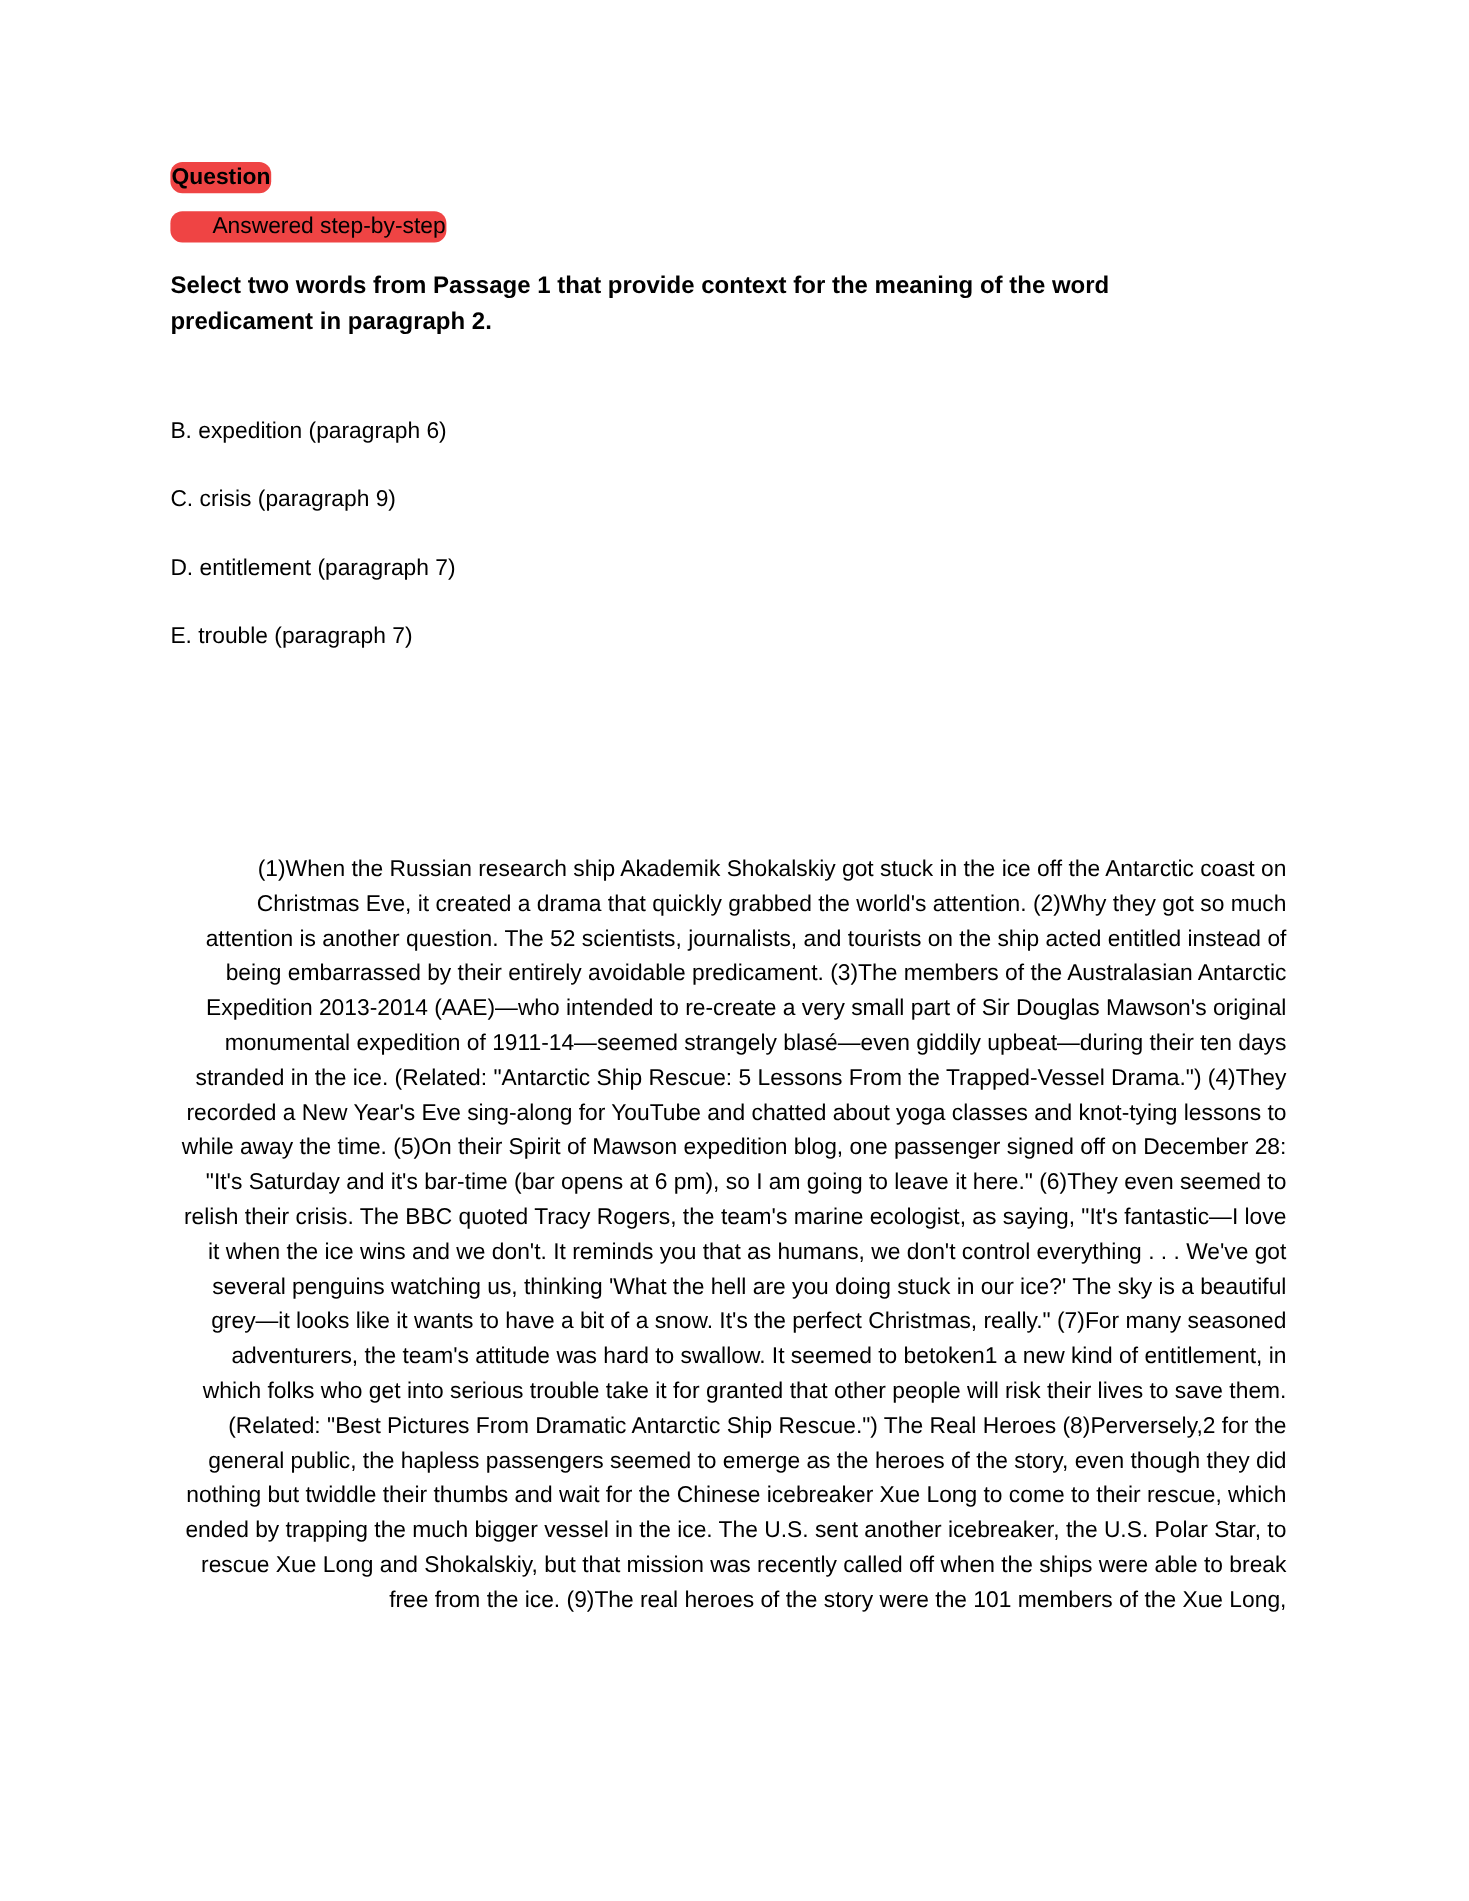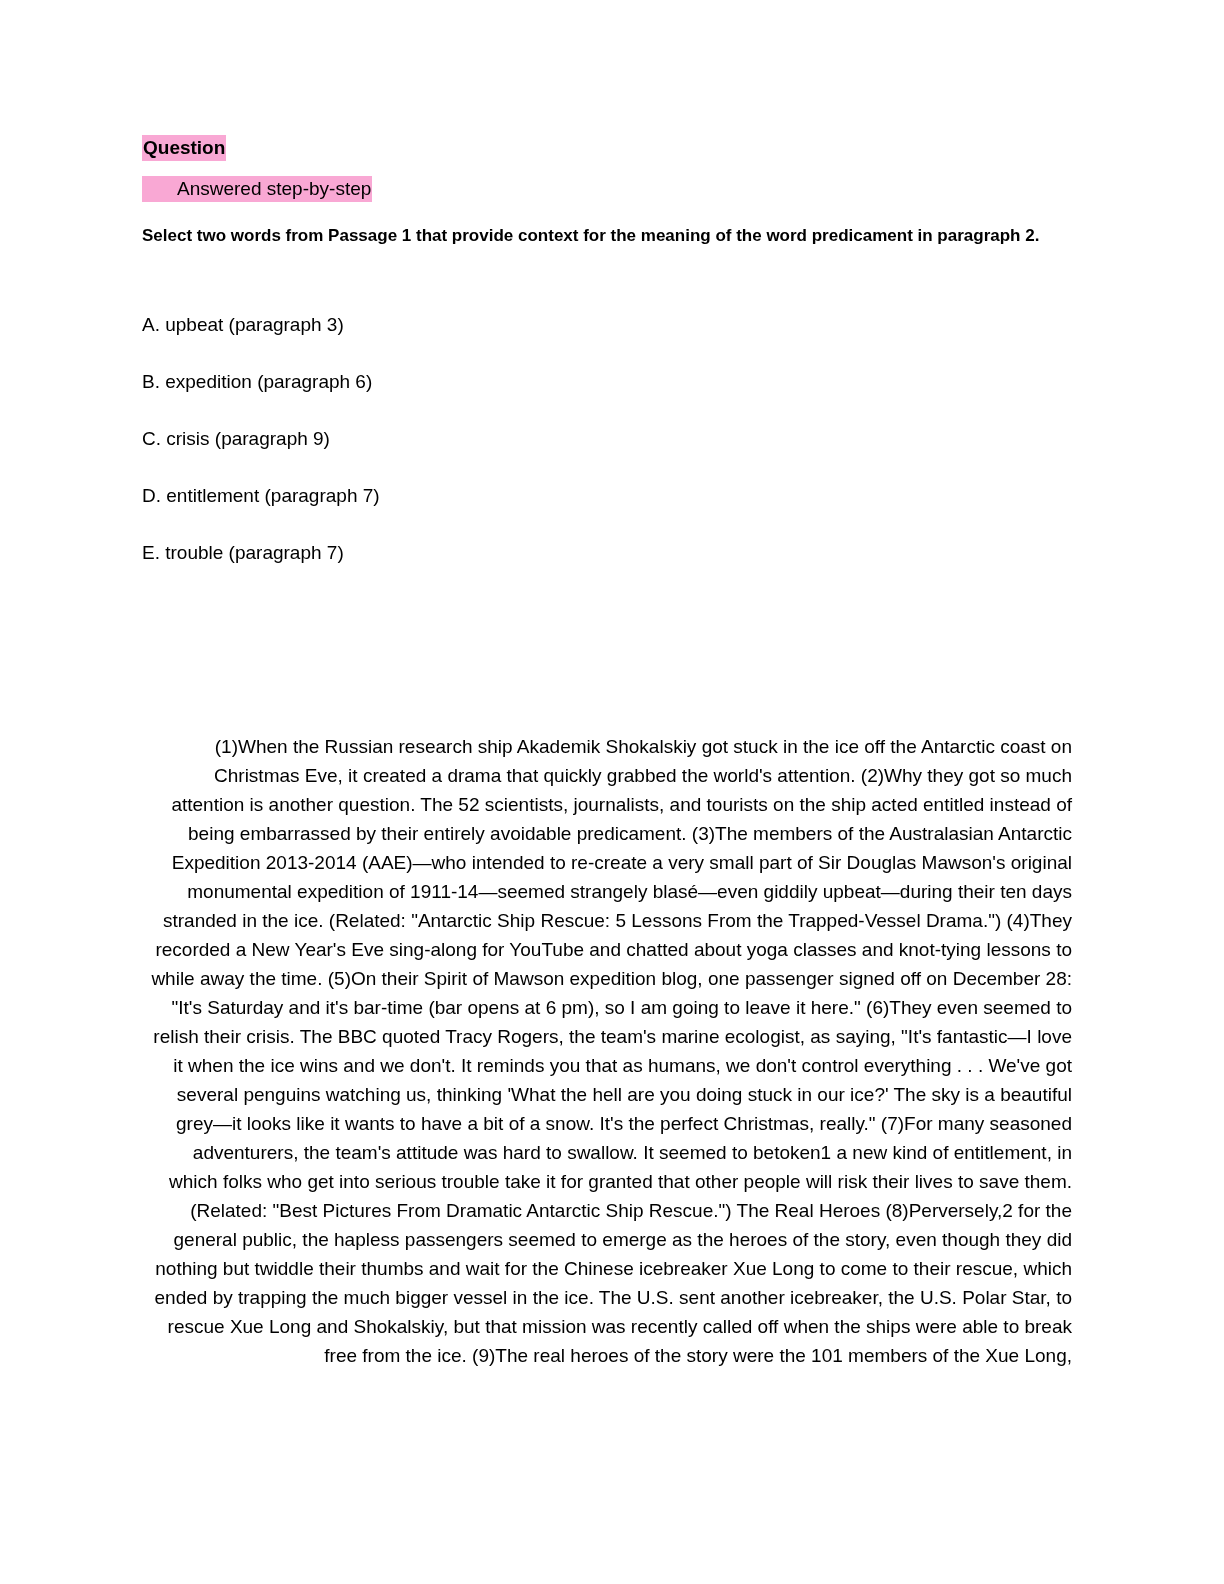--- a/index.html
+++ b/index.html
@@ -29,42 +29,43 @@
     top: 138px;
     width: 930px;
   }
 
   
   .hl-line {
     margin: 0 0 0 0;
     line-height: 1.0;
   }
   .hl {
-    background-color: #f9a8d4;
+    background-color: #ef4444;
     display: inline;
     padding: 2px 1px 3px 1px;
     box-decoration-break: clone;
+    border-radius: 10px;
     -webkit-box-decoration-break: clone;
   }
   .q-title .hl {
     font-weight: bold;
     font-size: 19px;
   }
   .q-sub .hl {
     font-weight: normal;
     font-size: 19px;
     padding-left: 35px;
   }
   .sp-title { height: 22px; }
   .sp-sub   { height: 25px; }
 
   
   .prompt {
     font-weight: bold;
-    font-size: 17px;
+    font-size: 20px;
     line-height: 1.52;
     margin: 0;
     width: 905px;
   }
 
   
   .gap-lg { height: 66px; }
   .gap-md { height: 60px; }
   .gap-xl { height: 72px; }
 
@@ -101,21 +102,20 @@
     <div class="hl-line q-title"><span class="hl">Question</span></div>
     <div class="sp-title"></div>
 
     <div class="hl-line q-sub"><span class="hl">Answered step-by-step</span></div>
     <div class="sp-sub"></div>
 
     <p class="prompt">Select two words from Passage 1 that provide context for the meaning of the word predicament in paragraph 2.</p>
 
     <div class="gap-lg"></div>
 
-    <p class="option">A. upbeat (paragraph 3)</p>
     <p class="option">B. expedition (paragraph 6)</p>
     <p class="option">C. crisis (paragraph 9)</p>
     <p class="option">D. entitlement (paragraph 7)</p>
     <p class="option">E. trouble (paragraph 7)</p>
 
     <div class="gap-md"></div>
 
 
     <div class="gap-xl"></div>
 

